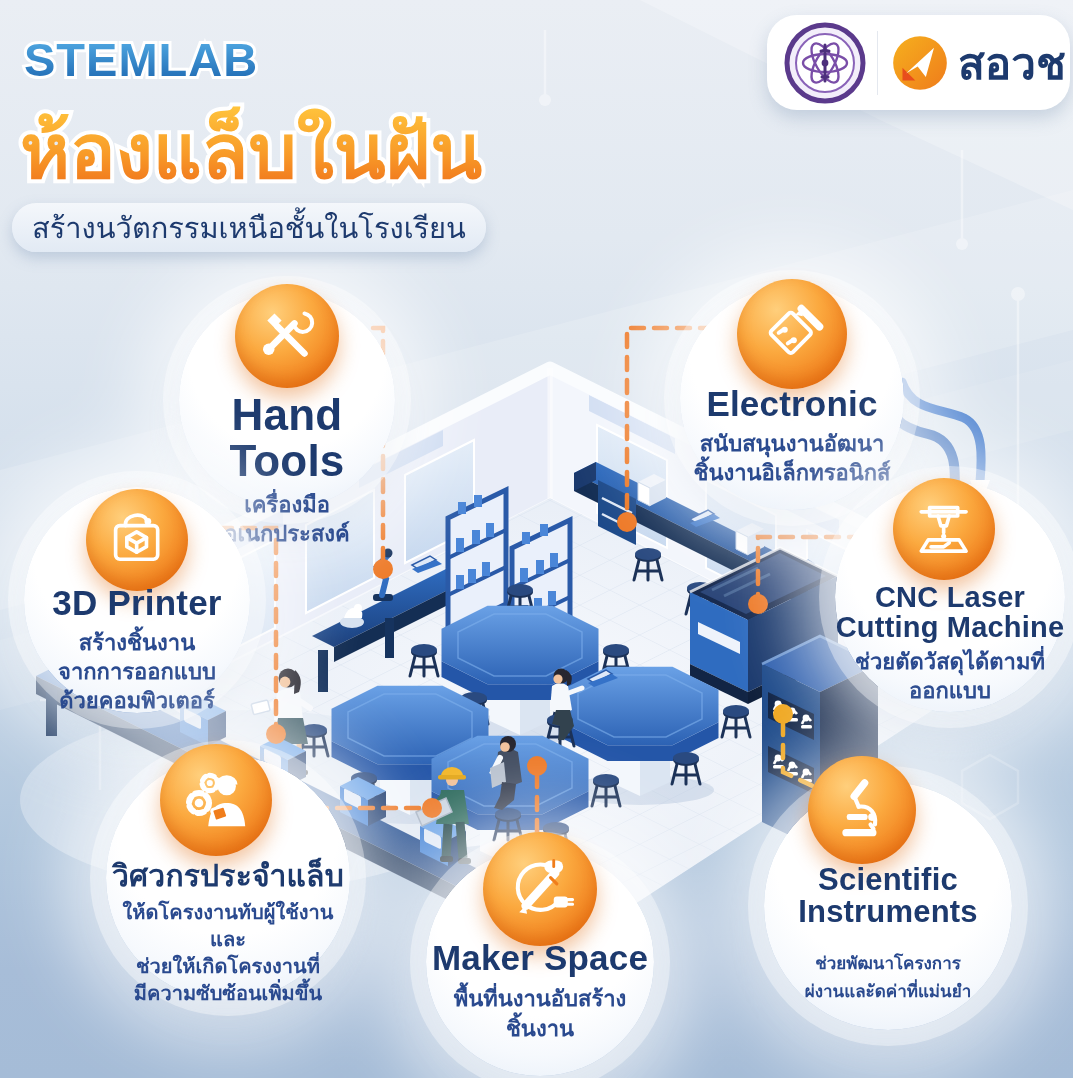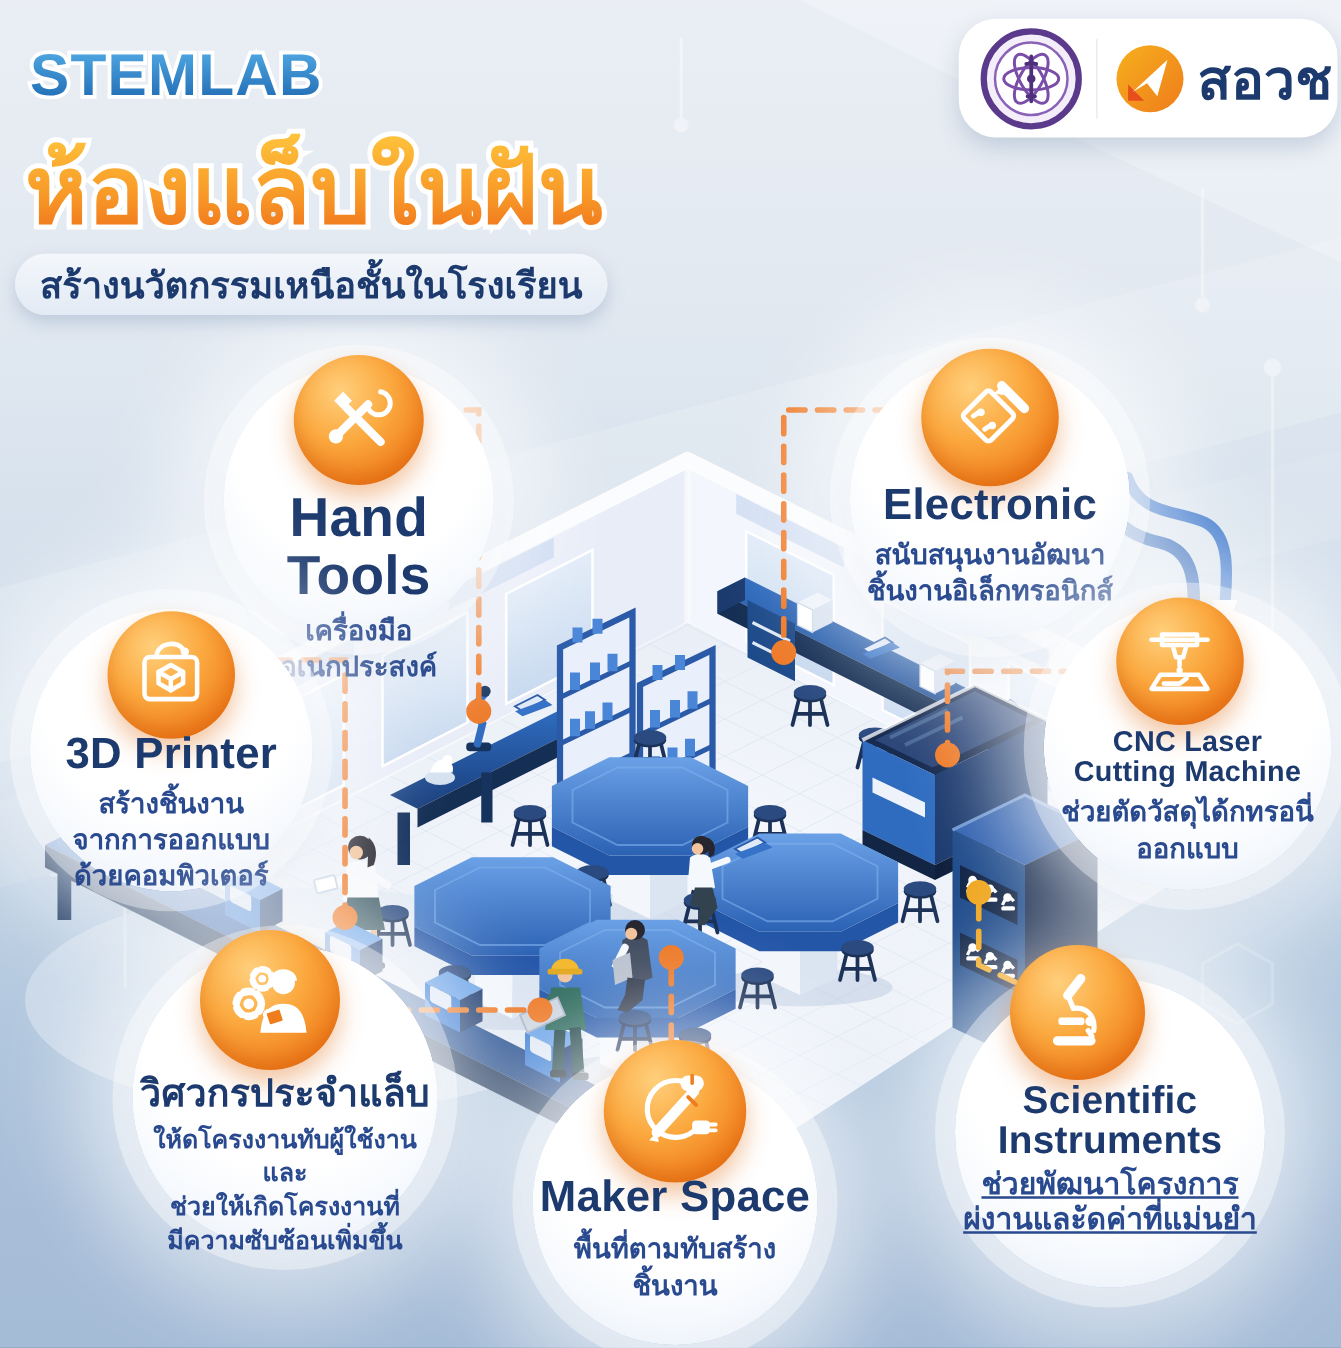--- a/index.html
+++ b/index.html
@@ -19,21 +19,21 @@
   .icon-circle svg{width:66%;height:66%;}
   .b-text{position:absolute;left:0;width:100%;}
   .b-title{font-weight:bold;color:#1d3a6e;letter-spacing:.2px;line-height:1.04;}
   .b-sub{color:#2a4a8f;font-weight:bold;}
   .b-sub span{display:block;}
   
   #headline-svg{position:absolute;left:0;top:0;overflow:visible;}
   #banner{position:absolute;left:12px;top:203px;width:474px;height:49px;border-radius:27px;
     background:linear-gradient(180deg,#f4f7fb,#e2eaf4);box-shadow:0 6px 14px rgba(120,145,180,.35);
     display:flex;align-items:center;justify-content:center;
-    font-size:29px;font-weight:bold;color:#1d3a6e;}
+    font-size:29px;font-weight:normal;color:#1d3a6e;}
   #logo-card{position:absolute;left:767px;top:15px;width:303px;height:95px;border-radius:30px;
     background:#ffffff;box-shadow:0 8px 18px rgba(110,135,170,.30);
     display:flex;align-items:center;}
   #logo-divider{width:1px;height:64px;background:#e4e8ef;margin:0 14px 0 10px;}
   #agency-abbr{font-size:44px;font-weight:bold;color:#1d3a6e;margin-left:10px;}
   .scene{position:absolute;left:0;top:0;}
 </style>
 </head>
 <body>
 
@@ -421,26 +421,26 @@
         <path d="M8 12 h32"></path>
         <path d="M14 9 h20 v6 h-20 z"></path>
         <path d="M20 15 l2 7 h4 l2 -7"></path>
         <path d="M24 22 v5"></path>
         <circle cx="24" cy="29.5" r="1.8" fill="#fff" stroke="none"></circle>
         <path d="M13 32 h22 l5 8 H8 z"></path>
         <path d="M15 37 h9 l4 -3"></path>
       </svg>
     </div>
     <div class="b-text" style="top:100px;">
-      <div class="b-title" style="font-size:23px;">
+      <div class="b-title" style="font-size:29px;">
         <span style="display:block">CNC Laser</span>
         <span style="display:block">Cutting Machine</span>
       </div>
       <div class="b-sub" style="font-size:22px;line-height:29px;margin-top:5px;">
-        <span>ช่วยตัดวัสดุได้กทรอนี่</span>
+        <span>ช่วยตัดวัสดุได้ตามที่</span>
           <span>ออกแบบ</span>
       </div>
     </div>
   </div>
 
   <div class="bubble" style="left:106px;top:756px;width:244px;height:244px;">
     <div class="icon-circle" style="left:54px;top:-12px;width:112px;height:112px;">
       <svg viewBox="0 0 48 48" fill="none" stroke-linecap="round">
         <circle cx="13" cy="26" r="6.5" stroke="#fff" stroke-width="4" stroke-dasharray="4 3"></circle>
         <circle cx="13" cy="26" r="2.8" fill="#fff"></circle>
@@ -471,21 +471,21 @@
         <rect x="33" y="29" width="9" height="7" rx="2" fill="#fff" stroke="none"></rect>
         <path d="M42 31 h3 M42 34 h3" stroke-width="2"></path>
         <path d="M15 35 L34 14" stroke-width="5.4"></path>
         <polygon points="11,39 15,35 16,40" fill="#fff" stroke="none"></polygon>
         <path d="M31 17 l4 4" stroke="#f07d1b" stroke-width="2"></path>
       </svg>
     </div>
     <div class="b-text" style="top:92px;">
       <div class="b-title" style="font-size:35px;">Maker Space</div>
       <div class="b-sub" style="font-size:22px;line-height:30px;margin-top:8px;">
-        <span>พื้นที่ตามทับสร้าง</span>
+        <span>พื้นที่นงานอับสร้าง</span>
           <span>ชิ้นงาน</span>
       </div>
     </div>
   </div>
 
   <div class="bubble" style="left:764px;top:782px;width:248px;height:248px;">
     <div class="icon-circle" style="left:44px;top:-26px;width:108px;height:108px;">
       <svg viewBox="0 0 48 48" fill="none" stroke="#fff" stroke-width="2.8" stroke-linecap="round" stroke-linejoin="round">
         <path d="M26 6 l-7 9" stroke-width="5"></path>
         <path d="M19 15 l3 7"></path>
@@ -494,21 +494,21 @@
         <rect x="14" y="27" width="14" height="4" rx="1.5" fill="#fff" stroke="none"></rect>
         <path d="M30 34 l2 3"></path>
         <rect x="11" y="37" width="23" height="5" rx="2.5" fill="#fff" stroke="none"></rect>
       </svg>
     </div>
     <div class="b-text" style="top:82px;">
       <div class="b-title" style="font-size:31px;">
         <span style="display:block">Scientific</span>
         <span style="display:block">Instruments</span>
       </div>
-      <div class="b-sub" style="font-size:24px;line-height:28px;margin-top:6px;text-decoration:underline;">
+      <div class="b-sub" style="font-size:17px;line-height:28px;margin-top:22px;">
         <span>ช่วยพัฒนาโครงการ</span>
           <span>ผ่งานและัดค่าที่แม่นยำ</span>
       </div>
     </div>
   </div>
 
   <svg id="headline-svg" width="720" height="270">
     <defs>
       <linearGradient id="gradBlue" x1="0" y1="0" x2="0" y2="1">
         <stop offset="0" stop-color="#58b2ea"></stop>

